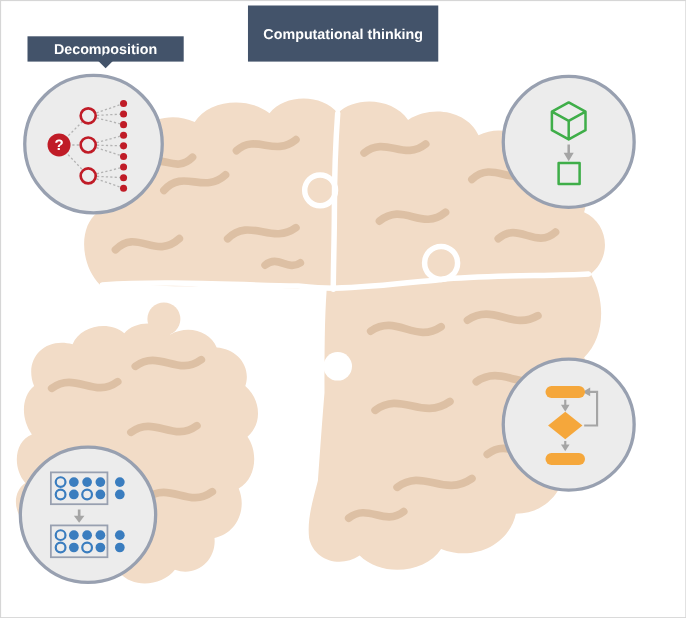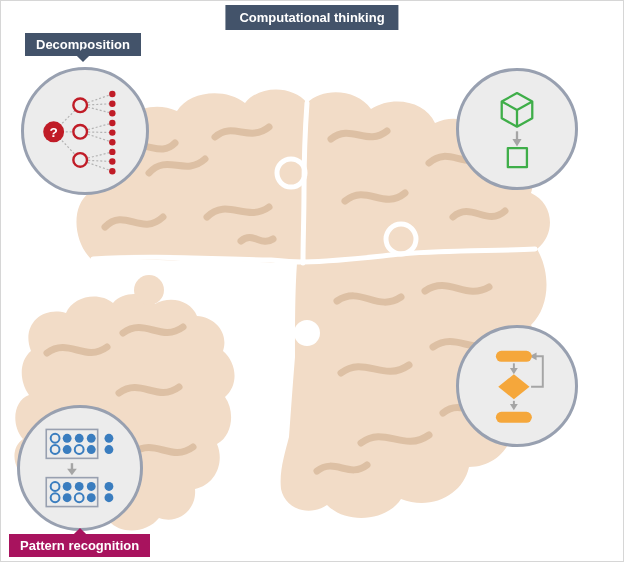--- a/index.html
+++ b/index.html
@@ -8,33 +8,33 @@
     border:1px solid #d6d6d6;box-sizing:border-box;overflow:hidden;
     font-family:"Liberation Sans",sans-serif;
   }
   .brain-layer{position:absolute;left:0;top:0;z-index:1;}
   .brain-main{fill:var(--brain-fill);}
   .fold{stroke:var(--brain-fold);stroke-width:7;fill:none;stroke-linecap:round;}
   .cut{stroke:#ffffff;stroke-width:5;fill:none;stroke-linecap:round;}
   .socket{fill:#ffffff;}
   .lbl{
     position:absolute;z-index:3;background:var(--label-bg);color:var(--label-text);
-    font-size:13px;font-weight:bold;padding:4px 11px;white-space:nowrap;line-height:15px;
+    font-size:13px;font-weight:bold;padding:4px 24px;white-space:nowrap;line-height:15px;
   }
   .lbl::after{
     content:"";position:absolute;left:50%;margin-left:-5px;width:10px;height:10px;
     background:inherit;transform:rotate(45deg);
   }
   .lbl.notch-bottom::after{bottom:-4px;}
   .lbl.notch-top::after{top:-4px;}
   .lbl.magenta{background:var(--pattern-label-bg);}
   .title-box{
     position:absolute;z-index:3;left:50%;transform:translateX(-50%);top:4px;
     background:var(--label-bg);color:var(--label-text);
-    font-size:13px;font-weight:bold;padding:5px 14px;white-space:nowrap;line-height:15px;
+    font-size:13px;font-weight:bold;padding:18px 14px;white-space:nowrap;line-height:15px;
   }
   .badge{
     position:absolute;z-index:2;border-radius:50%;
     background:var(--circle-fill);border:3px solid var(--circle-border);
     box-sizing:border-box;display:flex;align-items:center;justify-content:center;
   }
   
   .red-fill{fill:var(--decomposition-red);}
   .red-ring{fill:var(--circle-fill);stroke:var(--decomposition-red);stroke-width:3;}
   .dash{stroke:#b3b3b3;stroke-width:1.5;fill:none;stroke-dasharray:2.5 2.5;}
@@ -132,21 +132,20 @@
       M306 102C304 130 303 160 303 190C303 215 302 240 302 262
       M92 258C150 254 210 258 270 259C280 260 292 261 302 261
       M302 261C340 260 370 256 400 253C440 249 500 250 534 248"></path>
     <circle class="cut" cx="290" cy="172" r="14"></circle>
     <circle class="cut" cx="400" cy="238" r="15"></circle>
   </svg>
 
   <div class="title-box">Computational thinking</div>
 
   <div class="lbl notch-bottom" style="left:24px;top:32px;">Decomposition</div>
-  <div class="lbl magenta notch-top" style="left:8px;top:533px;">Pattern recognition</div>
 
   <div class="badge" style="left:20px;top:66px;width:128px;height:128px;">
     <svg width="90" height="90" viewBox="0 0 112 112">
       <path class="dash" d="
         M17 57L50 24 M17 57L50 57 M17 57L50 92
         M50 24L90 10 M50 24L90 22 M50 24L90 34
         M50 57L90 46 M50 57L90 58 M50 57L90 70
         M50 92L90 82 M50 92L90 94 M50 92L90 106"></path>
       <circle class="red-ring" cx="50" cy="24" r="8.5"></circle>
       <circle class="red-ring" cx="50" cy="57" r="8.5"></circle>

